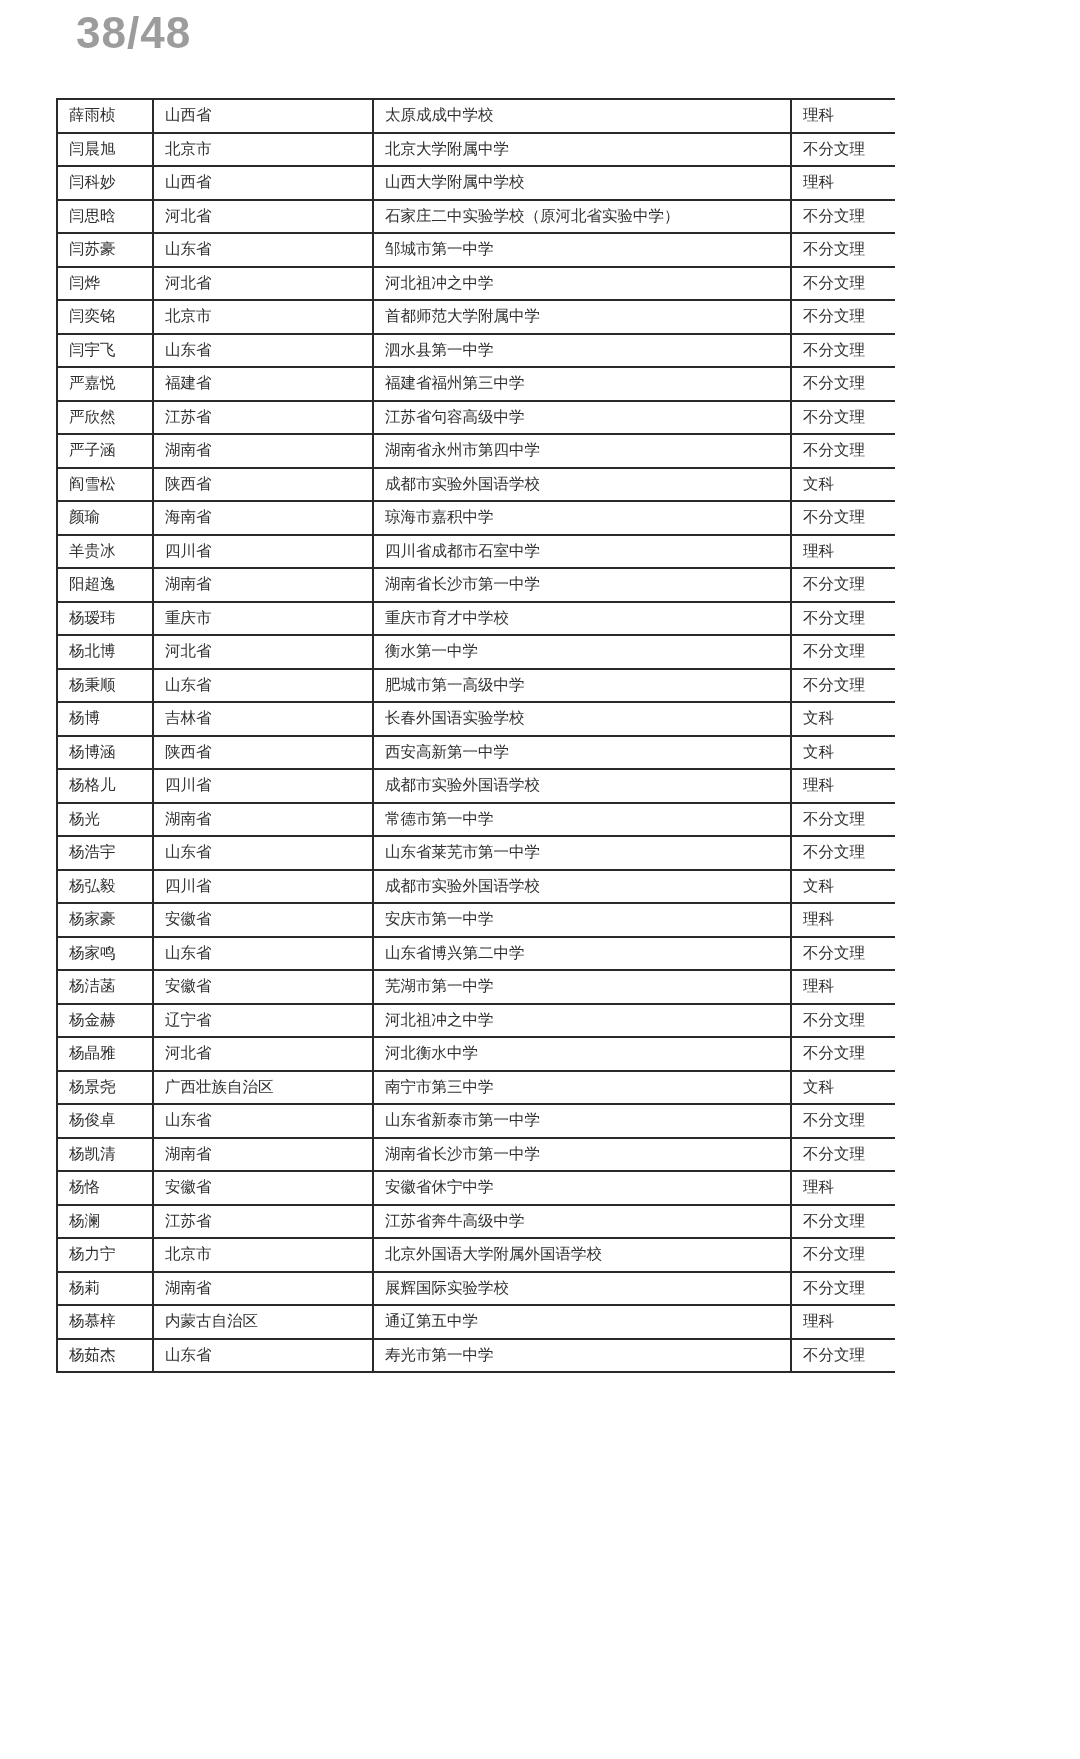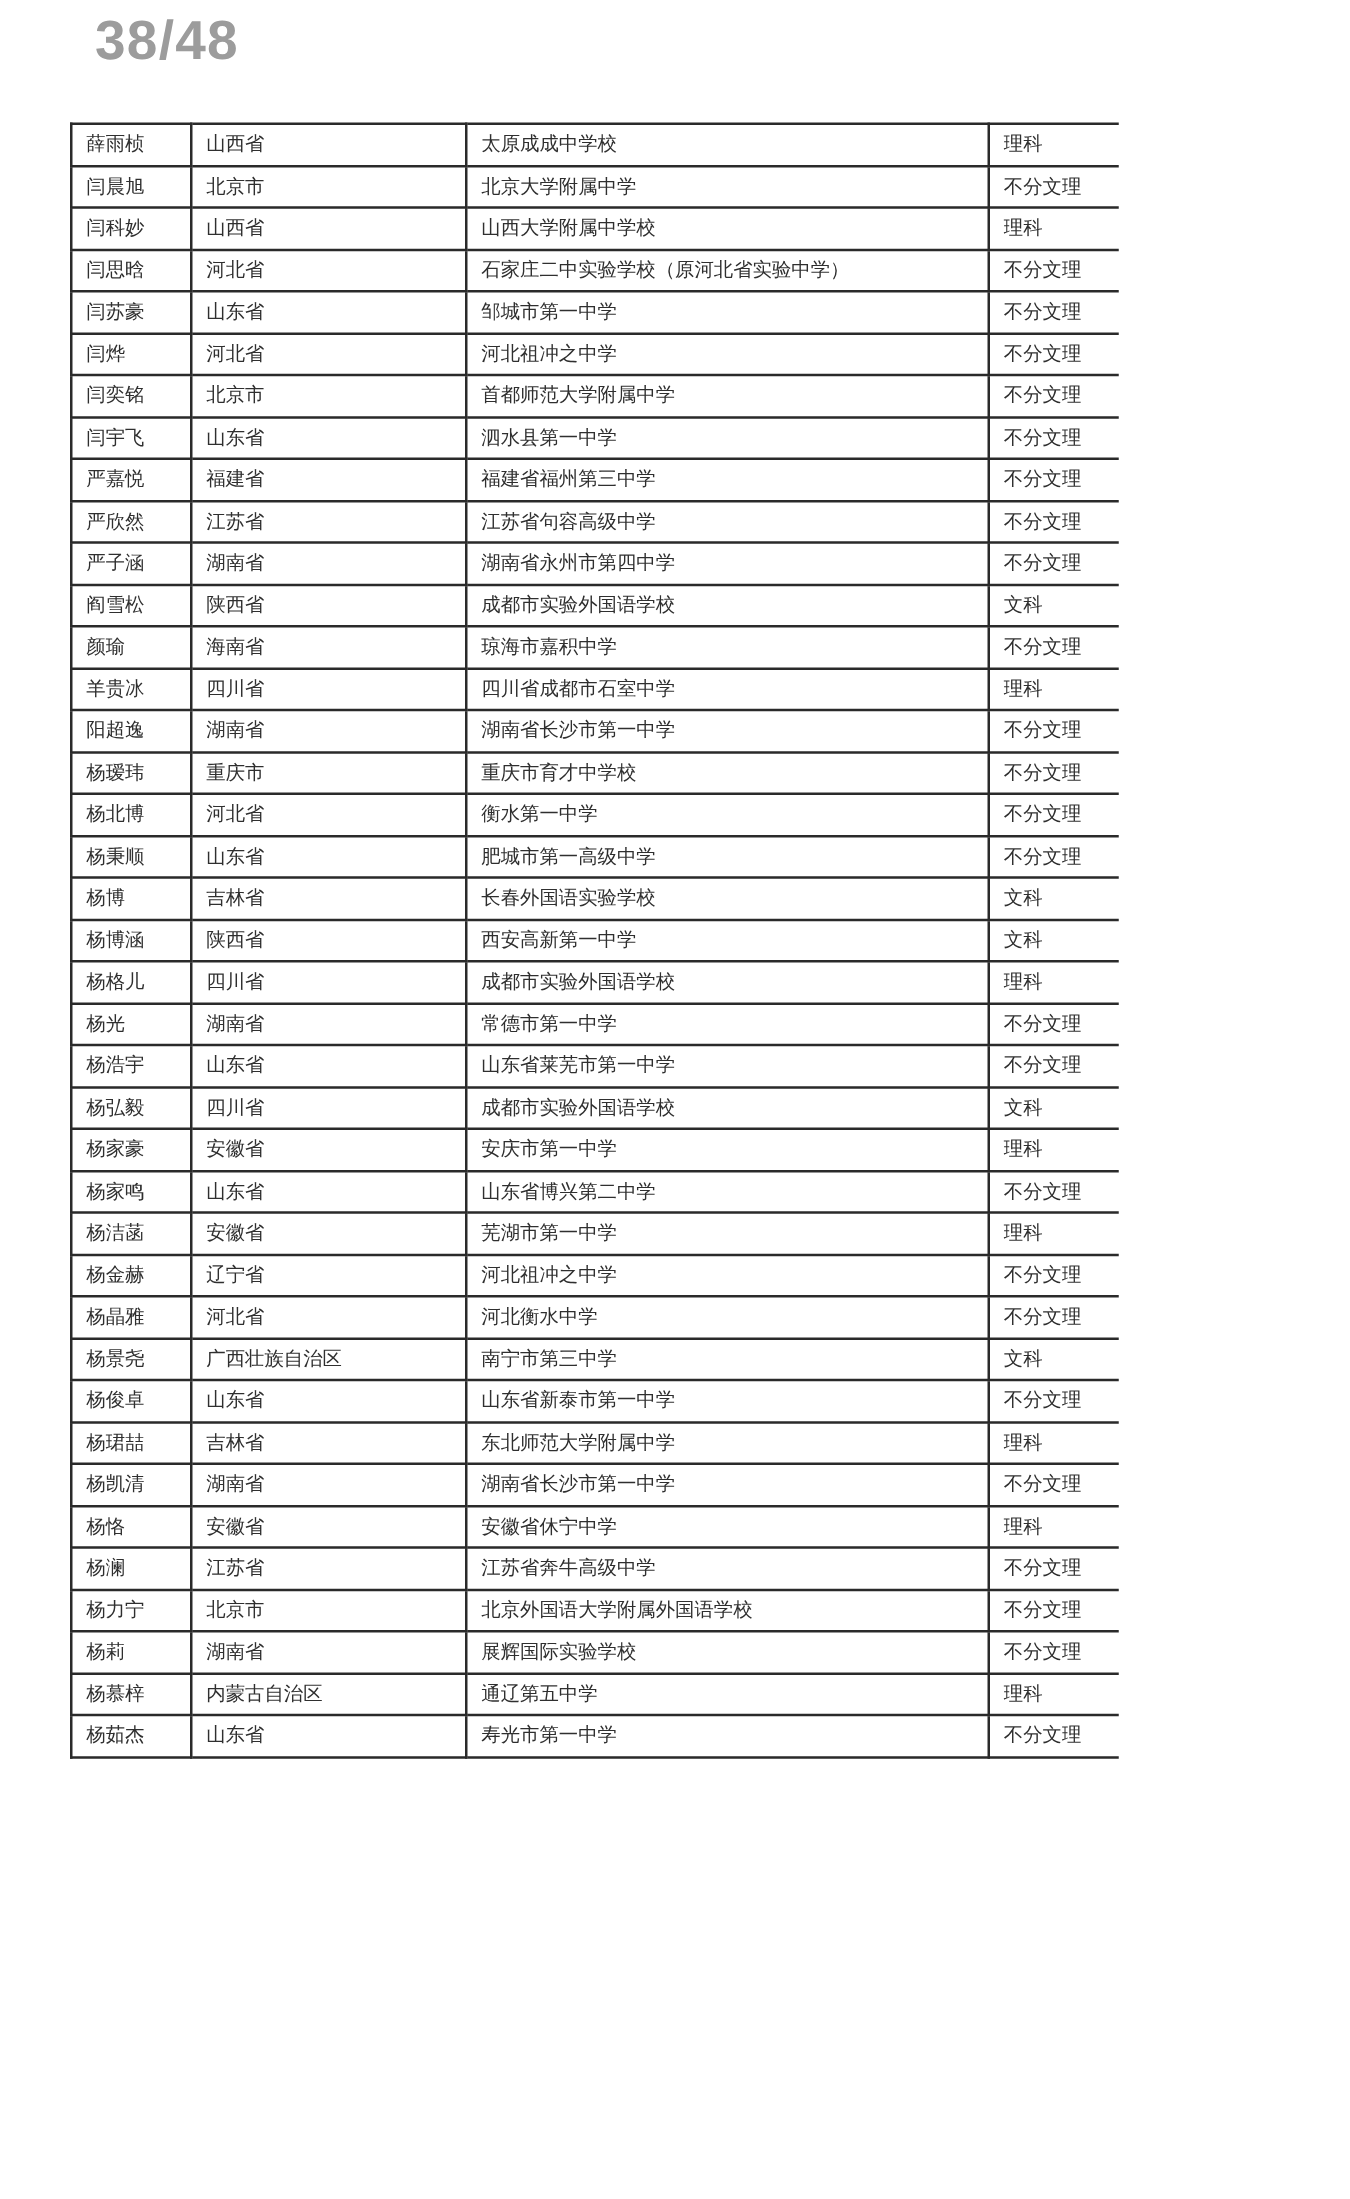--- a/index.html
+++ b/index.html
@@ -283,26 +283,20 @@
   </tr>
 
 
   <tr>
     <td>杨俊卓</td>
     <td>山东省</td>
     <td>山东省新泰市第一中学</td>
     <td>不分文理</td>
   </tr>
 
-  <tr>
-    <td>杨珺喆</td>
-    <td>吉林省</td>
-    <td>东北师范大学附属中学</td>
-    <td>理科</td>
-  </tr>
 
   <tr>
     <td>杨凯清</td>
     <td>湖南省</td>
     <td>湖南省长沙市第一中学</td>
     <td>不分文理</td>
   </tr>
 
   <tr>
     <td>杨恪</td>

